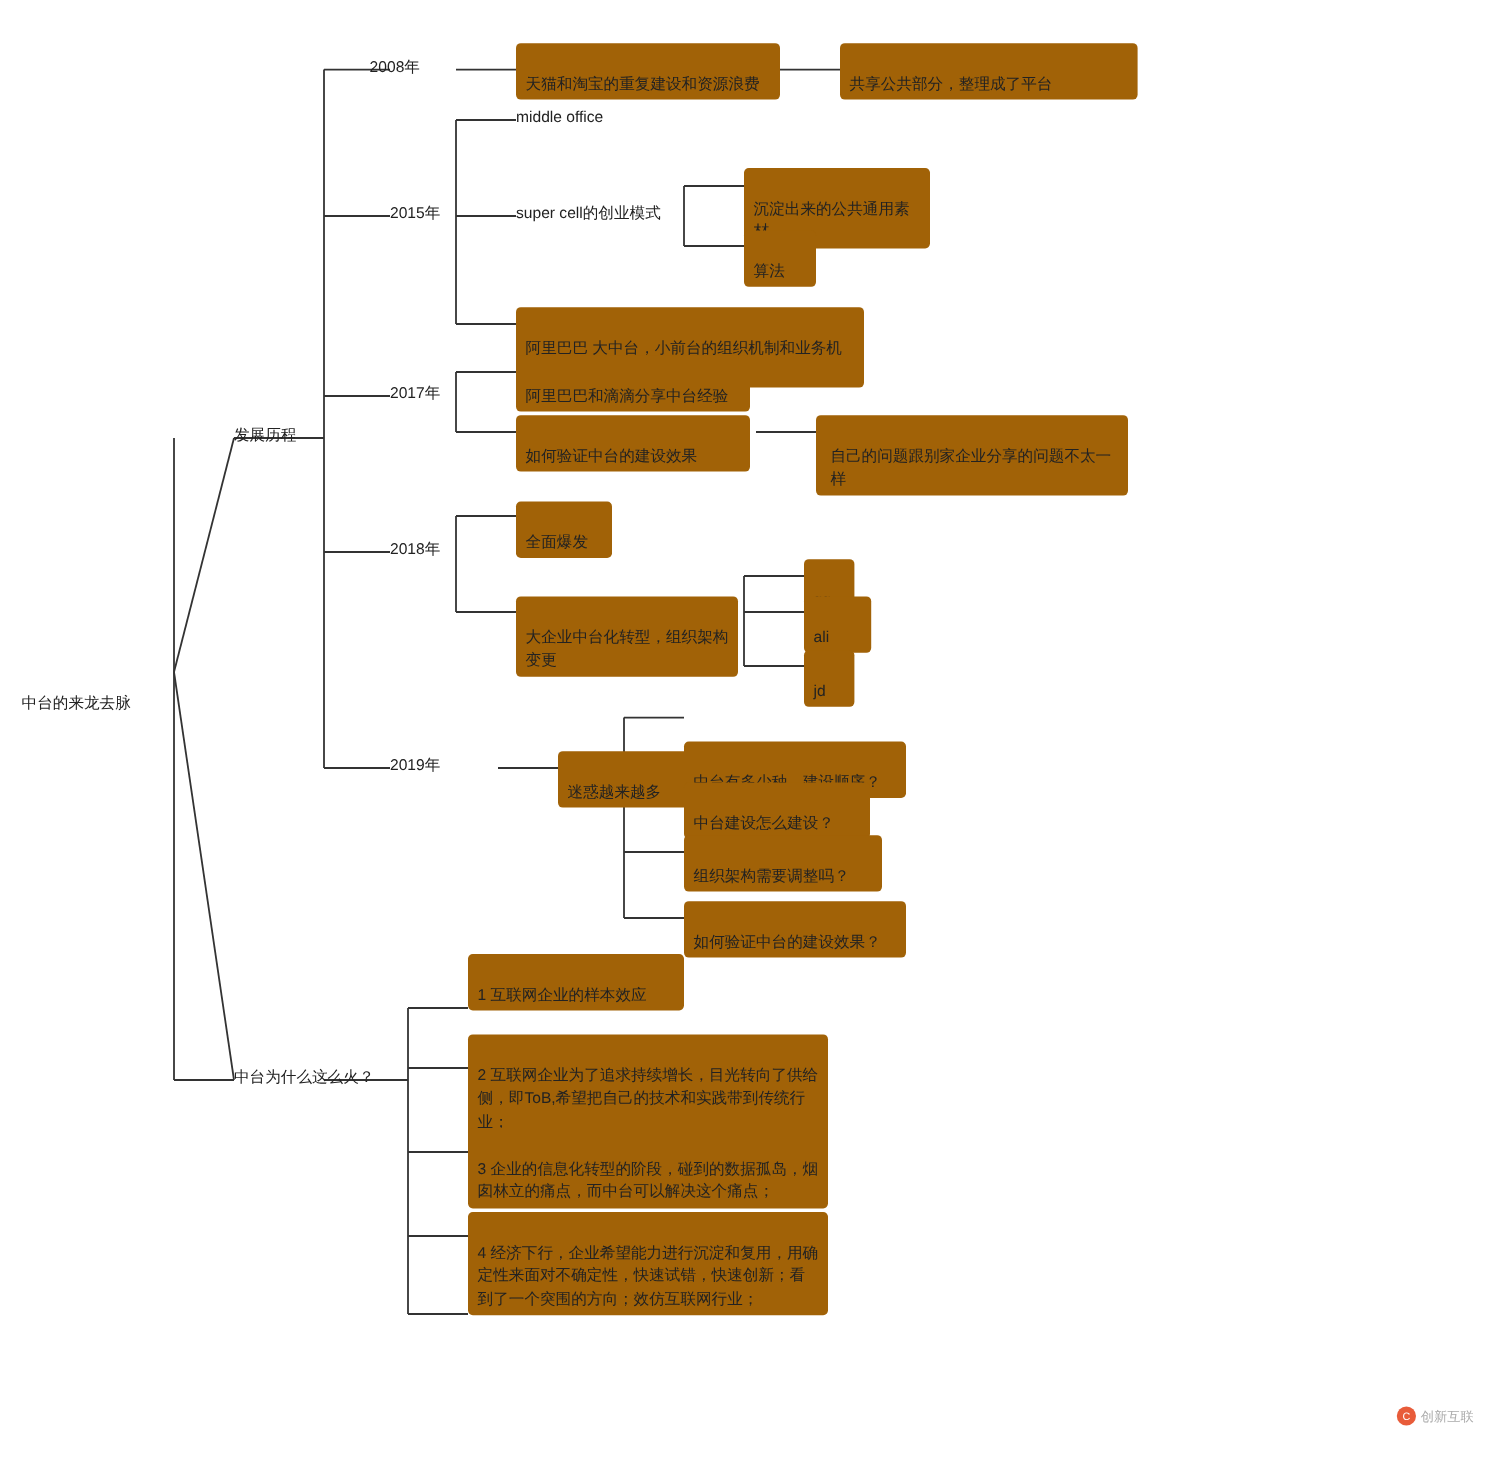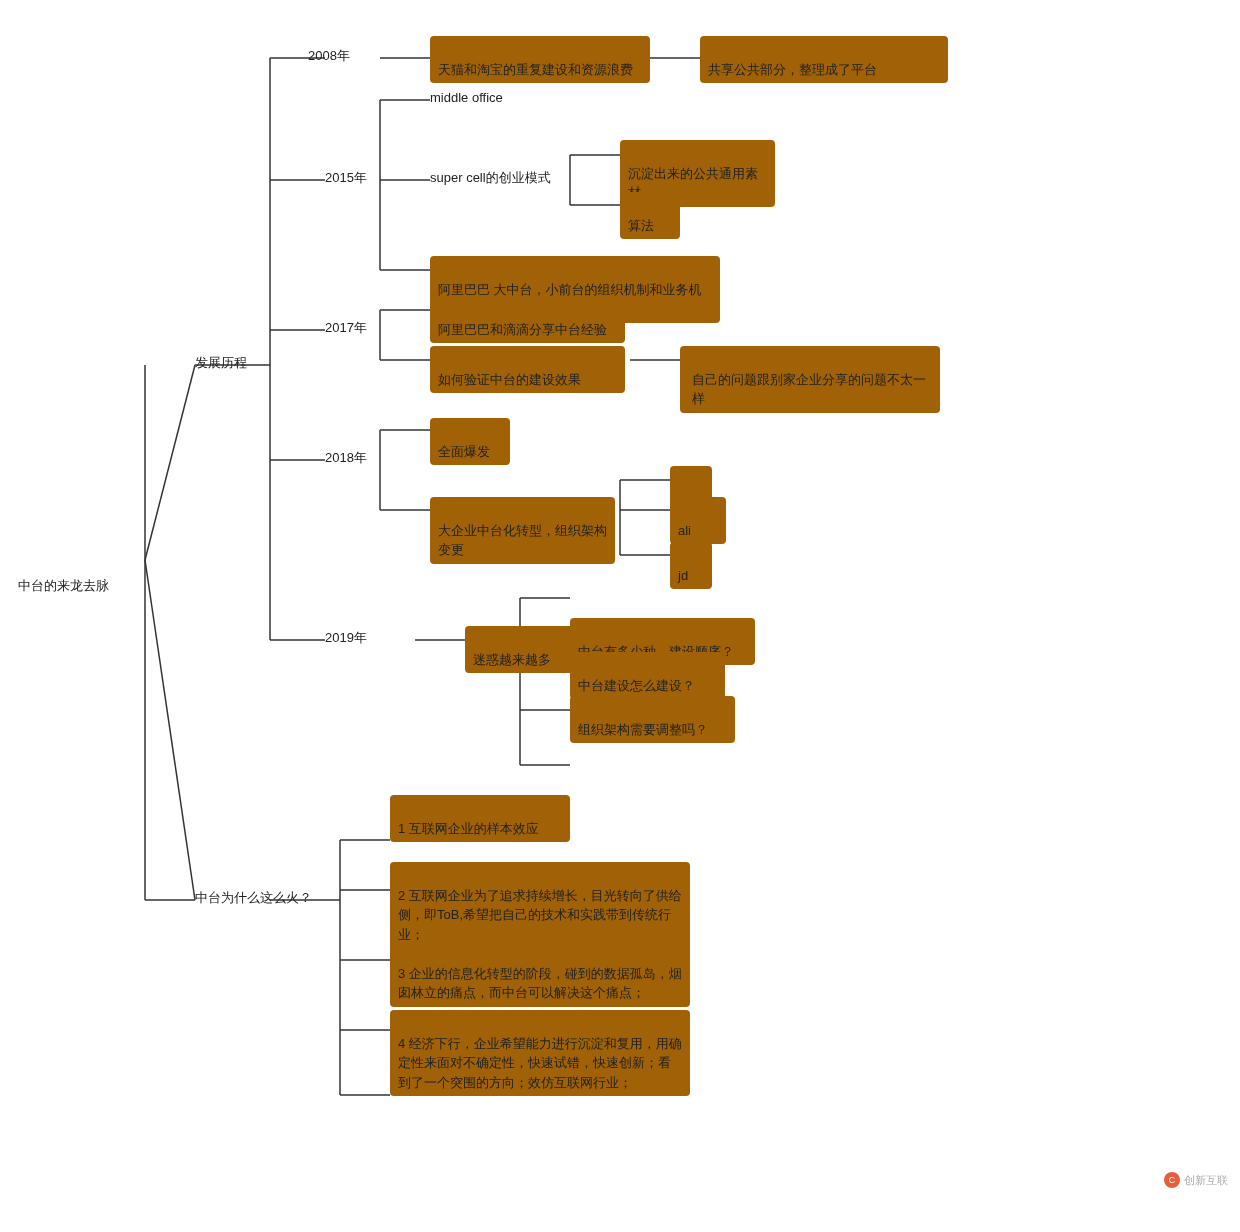--- a/index.html
+++ b/index.html
@@ -248,20 +248,23 @@
   </div>
 
   <div class="node-box" style="left:570px; top:652px; width:155px;">
     <span>中台建设怎么建设？</span>
   </div>
 
   <div class="node-box" style="left:570px; top:696px; width:165px;">
     <span>组织架构需要调整吗？</span>
   </div>
 
+  <div class="node-box" style="left:570px; top:751px; width:185px;">
+    <span>如何验证中台的建设效果？</span>
+  </div>
 
   <div class="node-text" style="left:195px; top:888px;">
     <span>中台为什么这么火？</span>
   </div>
 
   <div class="node-box" style="left:390px; top:795px; width:180px;">
     <span>1 互联网企业的样本效应</span>
   </div>
 
   <div class="node-box" style="left:390px; top:862px; width:300px;">

